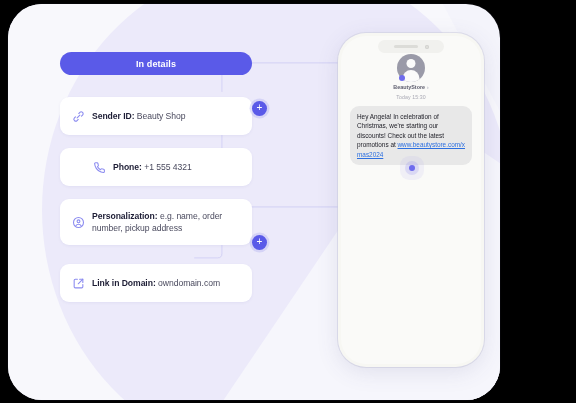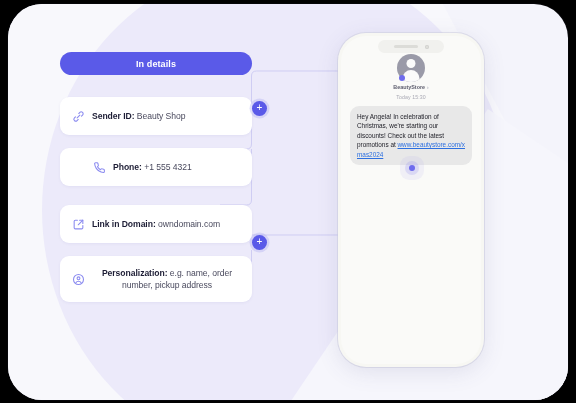--- a/index.html
+++ b/index.html
@@ -17,21 +17,21 @@
     position: relative;
     width: 576px;
     height: 403px;
     background: #000;
   }
 
   .card-frame {
     position: absolute;
     left: 8px;
     top: 4px;
-    width: 560px;
+    width: 492px;
     height: 396px;
     border-radius: 34px;
     background: #f4f4fb;
     overflow: hidden;
     box-shadow: 0 0 0 1px rgba(20,20,30,.25);
   }
 
   
   .bg-diag-light {
     position: absolute;
@@ -101,21 +101,20 @@
     color: #8c8cf0;
     display: flex; align-items: center; justify-content: center;
   }
   .dc-icon svg { width: 13px; height: 13px; display: block; }
 
   .dc-text {
     font-size: 8.6px;
     line-height: 12px;
     color: #4a4a5e;
     letter-spacing: -.05px;
-    text-align: center;
   }
   .dc-text b {
     color: #1d1d35;
     font-weight: bold;
   }
 
   
   .detail-card.c1 { margin-top: 22px; }
   .detail-card.c2 { margin-top: 13px; }
   .detail-card.c3 { margin-top: 13px; padding-left: 32px; }
@@ -304,46 +303,46 @@
         <span class="dc-icon">
           <svg viewBox="0 0 24 24" fill="none" stroke="currentColor" stroke-width="2" stroke-linecap="round" stroke-linejoin="round">
             <path d="M21 16.9v2.6a1.8 1.8 0 0 1-2 1.8 17.8 17.8 0 0 1-7.8-2.8 17.5 17.5 0 0 1-5.4-5.4A17.8 17.8 0 0 1 3 5.2 1.8 1.8 0 0 1 4.8 3.2h2.6a1.8 1.8 0 0 1 1.8 1.6c.1 1 .3 1.9.6 2.8a1.8 1.8 0 0 1-.4 1.9l-1.1 1.1a14.4 14.4 0 0 0 5.4 5.4l1.1-1.1a1.8 1.8 0 0 1 1.9-.4c.9.3 1.8.5 2.8.6a1.8 1.8 0 0 1 1.5 1.8z"></path>
           </svg>
         </span>
         <span class="dc-text"><b>Phone:</b>
           <span>+1 555 4321</span>
         </span>
       </div>
 
+      <div class="detail-card c5 tall">
+        <span class="dc-icon">
+          <svg viewBox="0 0 24 24" fill="none" stroke="currentColor" stroke-width="2" stroke-linecap="round" stroke-linejoin="round">
+            <circle cx="12" cy="12" r="9.2"></circle>
+            <circle cx="12" cy="9.8" r="2.6"></circle>
+            <path d="M7.2 18.2a5.4 5.4 0 0 1 9.6 0"></path>
+          </svg>
+        </span>
+        <span class="dc-text"><b>Personalization:</b>
+          <span>e.g. name, order number, pickup address</span>
+        </span>
+      </div>
+
       <div class="detail-card c4">
         <span class="dc-icon">
           <svg viewBox="0 0 24 24" fill="none" stroke="currentColor" stroke-width="2" stroke-linecap="round" stroke-linejoin="round">
             <path d="M10 4H6a2 2 0 0 0-2 2v12a2 2 0 0 0 2 2h12a2 2 0 0 0 2-2v-4"></path>
             <path d="M14 4h6v6"></path>
             <path d="M20 4 11.5 12.5"></path>
           </svg>
         </span>
         <span class="dc-text"><b>Link in Domain:</b>
           <span>owndomain.com</span>
         </span>
       </div>
 
-      <div class="detail-card c5 tall">
-        <span class="dc-icon">
-          <svg viewBox="0 0 24 24" fill="none" stroke="currentColor" stroke-width="2" stroke-linecap="round" stroke-linejoin="round">
-            <circle cx="12" cy="12" r="9.2"></circle>
-            <circle cx="12" cy="9.8" r="2.6"></circle>
-            <path d="M7.2 18.2a5.4 5.4 0 0 1 9.6 0"></path>
-          </svg>
-        </span>
-        <span class="dc-text"><b>Personalization:</b>
-          <span>e.g. name, order number, pickup address</span>
-        </span>
-      </div>
-
     </div>
 
     <button class="plus-btn" id="plus-top">
       <span>+</span>
     </button>
     <button class="plus-btn" id="plus-bottom">
       <span>+</span>
     </button>
 
     <div class="node-dot" id="dot-header"></div>

